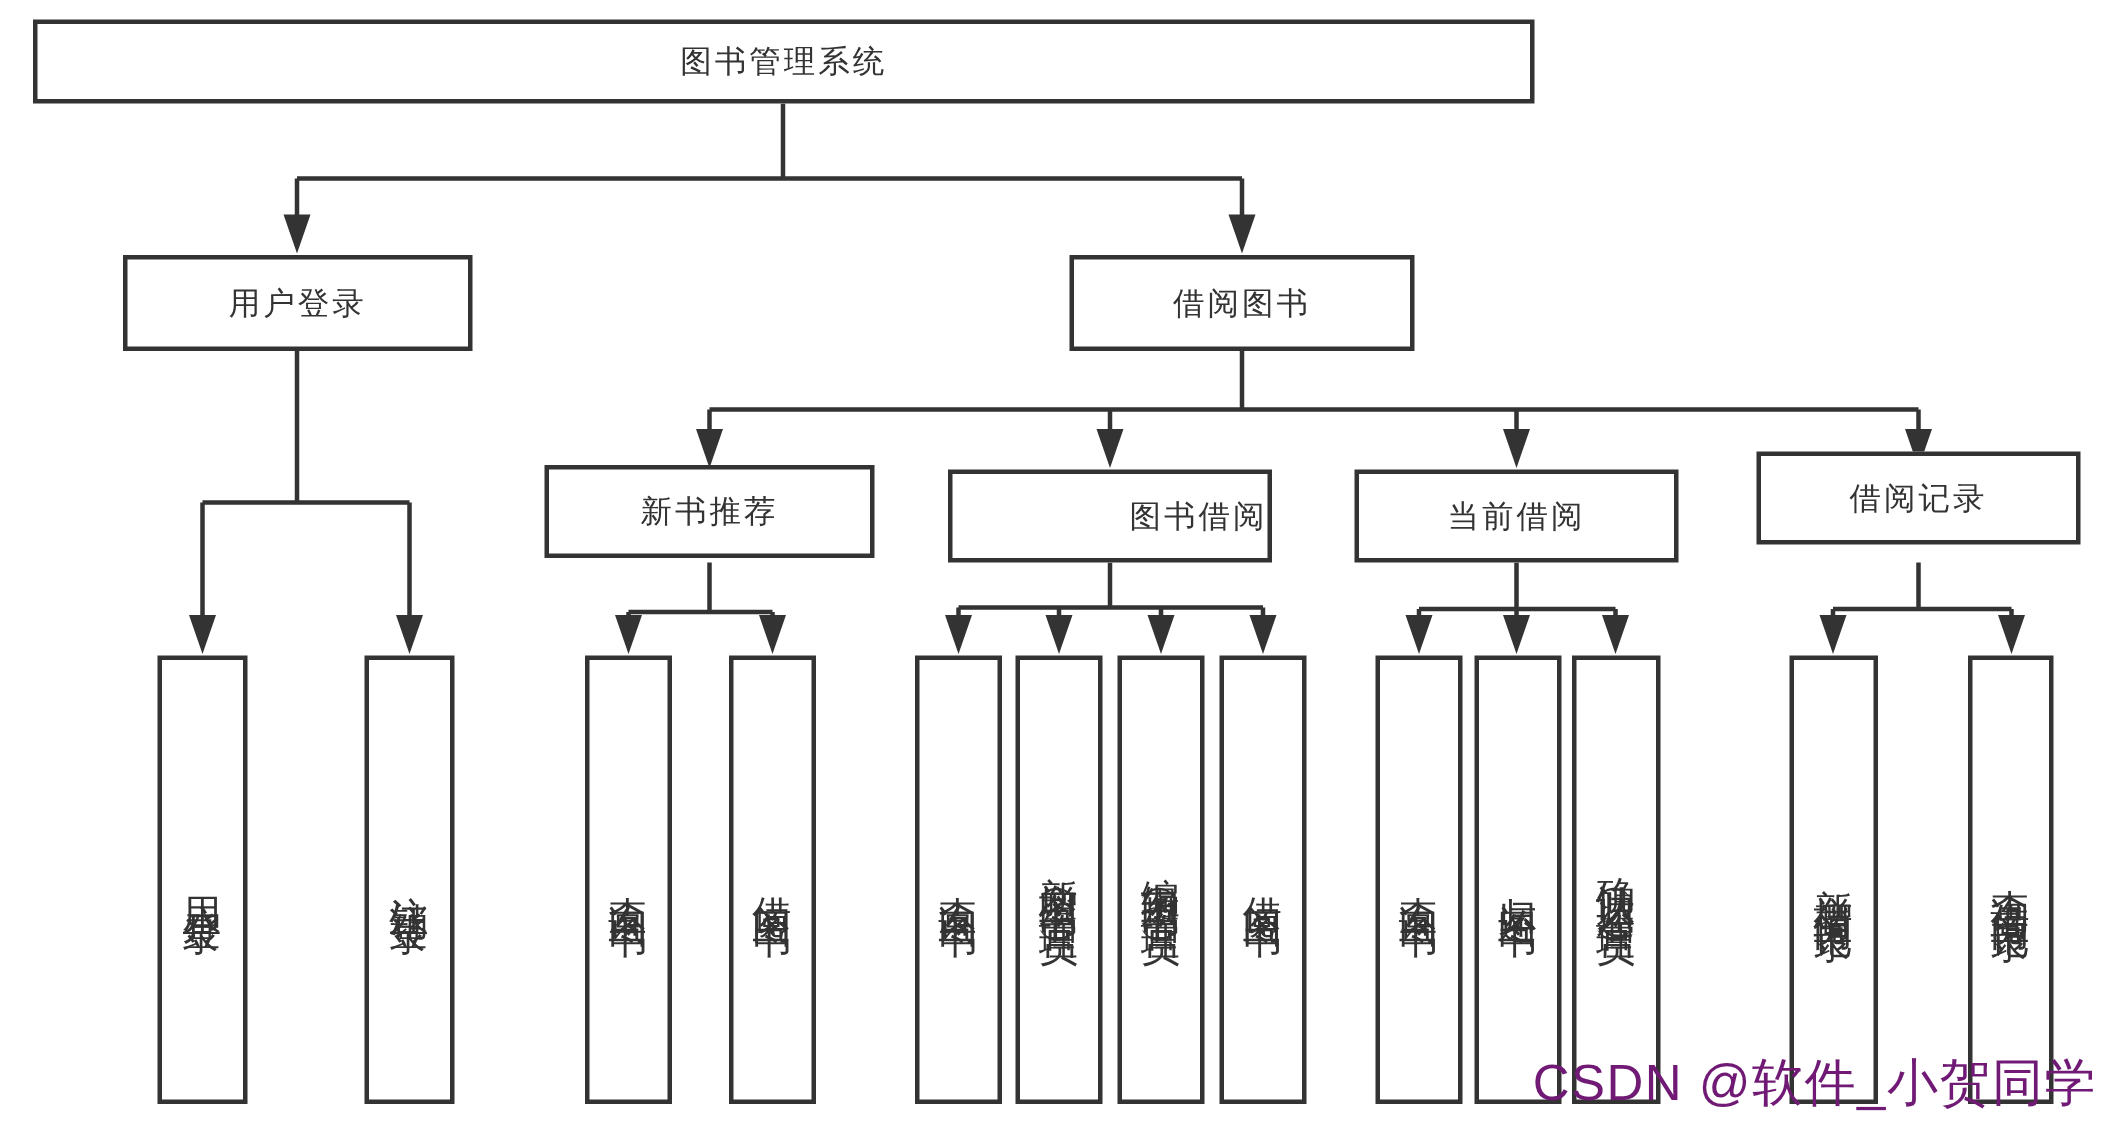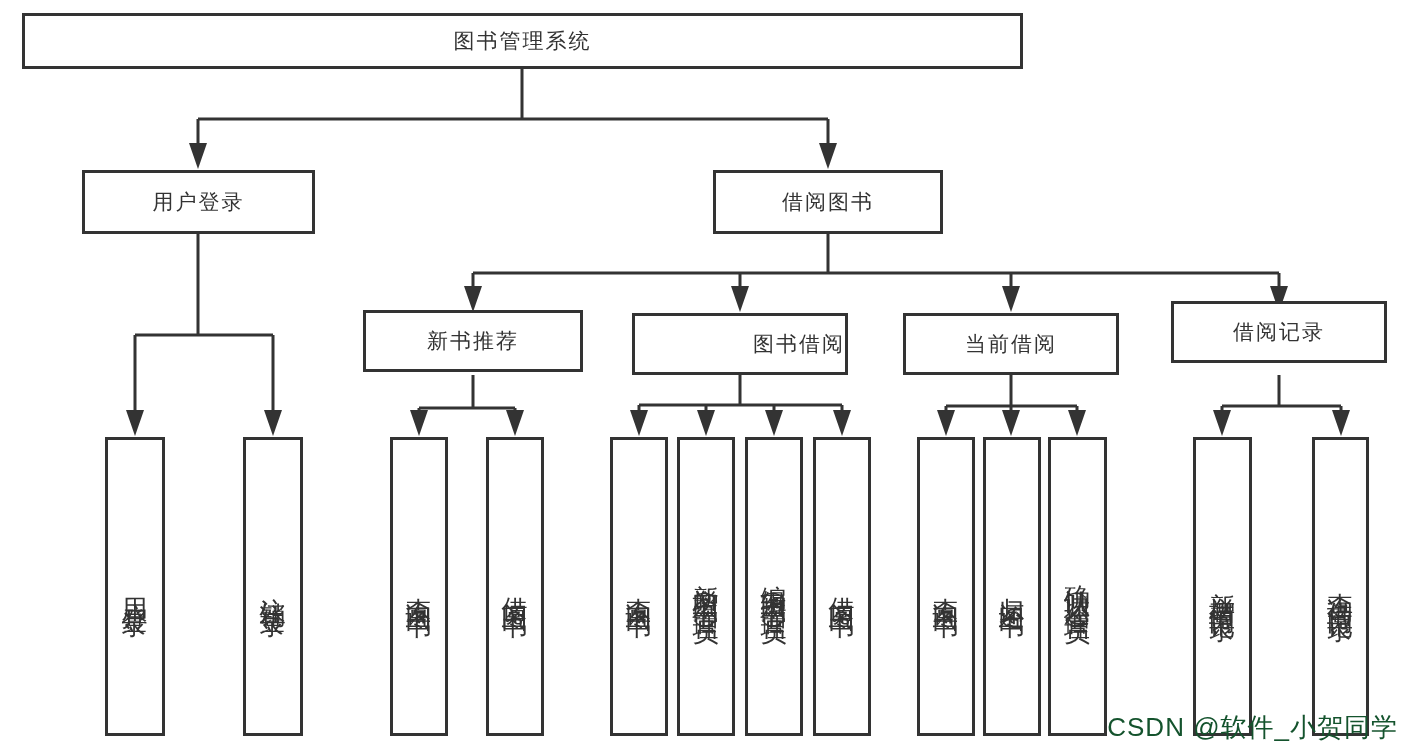--- a/index.html
+++ b/index.html
@@ -28,22 +28,22 @@
   .n-3d   { left:1171px;top:301px; width:216px;  height:62px; }
   .leaf   { top:437px; height:299px; width:58px; }
   .l-1a { left:105px; width:60px; }  .l-1b { left:243px; width:60px; }
   .l-2a { left:390px; }              .l-2b { left:486px; }
   .l-3a { left:610px; }              .l-3b { left:677px; }
   .l-3c { left:745px; }              .l-3d { left:813px; }
   .l-4a { left:917px; }              .l-4b { left:983px; }
   .l-4c { left:1048px; width:59px; }
   .l-5a { left:1193px; width:59px; } .l-5b { left:1312px; width:57px; }
   .watermark {
-    position:absolute; right:7px; bottom:2px; font-size:26px;
-    color:#14532d; letter-spacing:1px; z-index:3;
+    position:absolute; right:7px; bottom:2px; font-size:34px;
+    color:#701a75; letter-spacing:1px; z-index:3;
   }
 </style>
 </head>
 <body>
 
 <div id="canvas">
 
   <svg id="connectors" viewBox="0 0 1405 747" xmlns="http://www.w3.org/2000/svg">
     <g stroke="#333333" stroke-width="3" fill="none">
 

